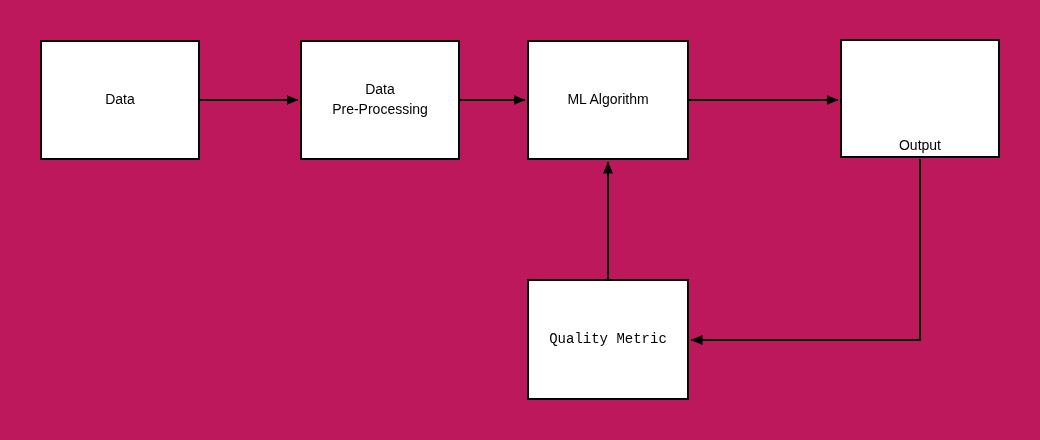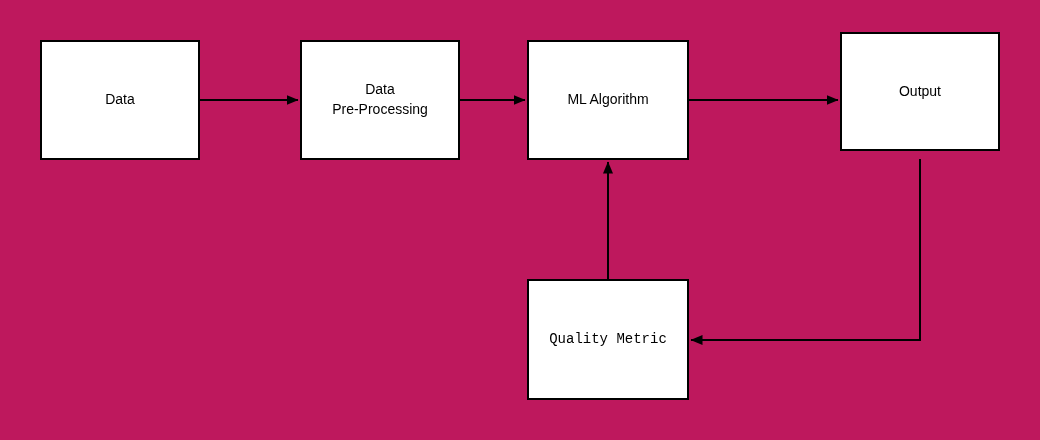--- a/index.html
+++ b/index.html
@@ -40,21 +40,21 @@
   .node-label {
     font-size: 14px;
     line-height: 1.4;
     color: #000000;
     text-align: center;
     white-space: pre-line;
   }
   .node-data        { left: 40px;  top: 40px;  width: 160px; height: 120px; }
   .node-preprocessing { left: 300px; top: 40px;  width: 160px; height: 120px; }
   .node-ml          { left: 527px; top: 40px;  width: 162px; height: 120px; }
-  .node-output      { left: 840px; top: 32px;  width: 160px; height: 119px; }
+  .node-output      { left: 840px; top: 39px;  width: 160px; height: 119px; align-items: flex-end; }
   .node-quality     { left: 527px; top: 279px; width: 162px; height: 121px; font-family: Liberation Mono, monospace; }
 </style>
 </head>
 <body>
 
 <div class="canvas">
 
   <svg class="connector-layer" width="1040" height="440" viewBox="0 0 1040 440" xmlns="http://www.w3.org/2000/svg">
     <defs>
       <marker id="arrowhead" markerUnits="userSpaceOnUse" markerWidth="14" markerHeight="12" refX="11.5" refY="5" orient="auto">

